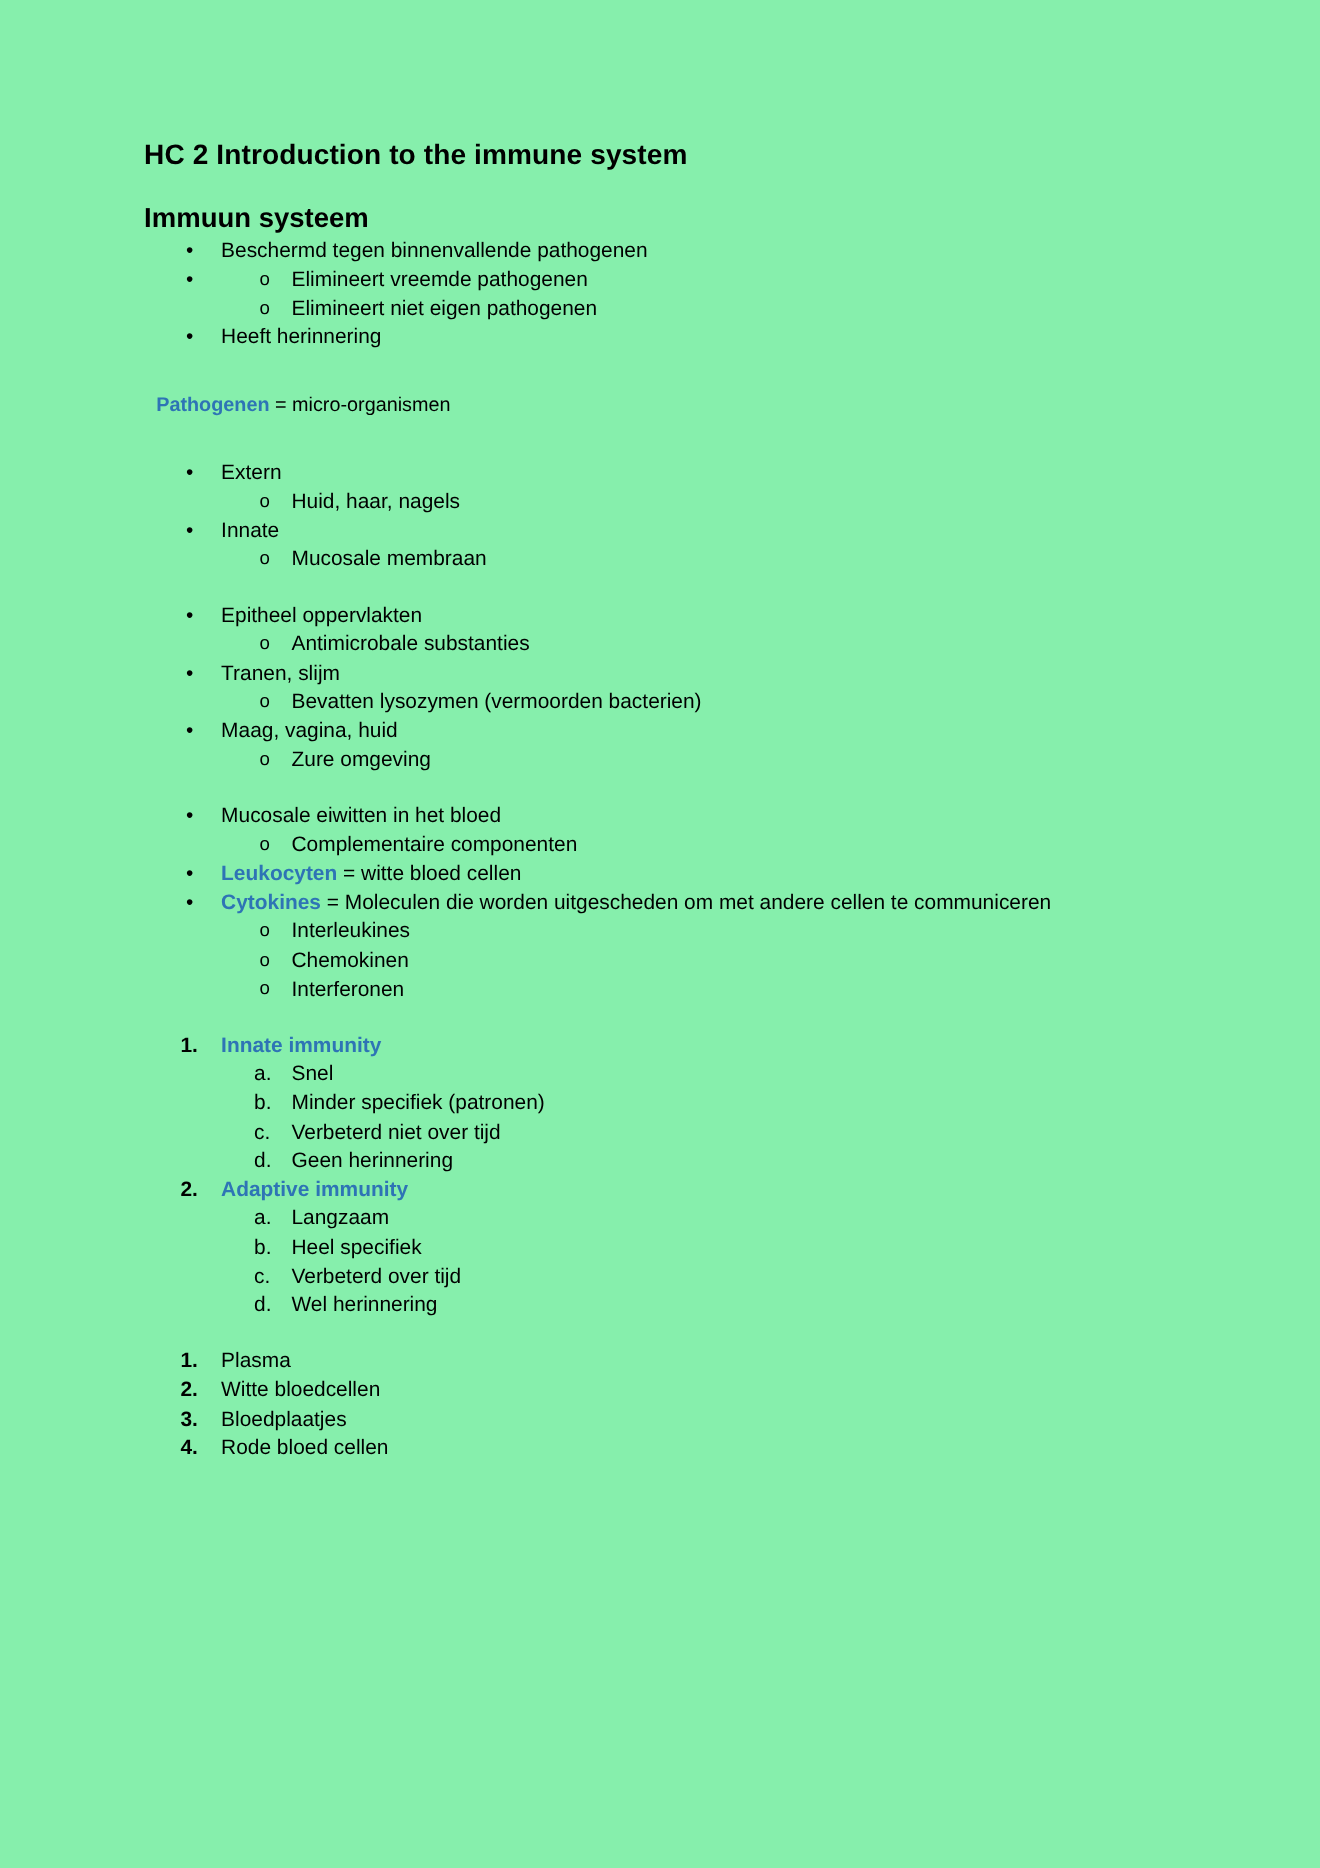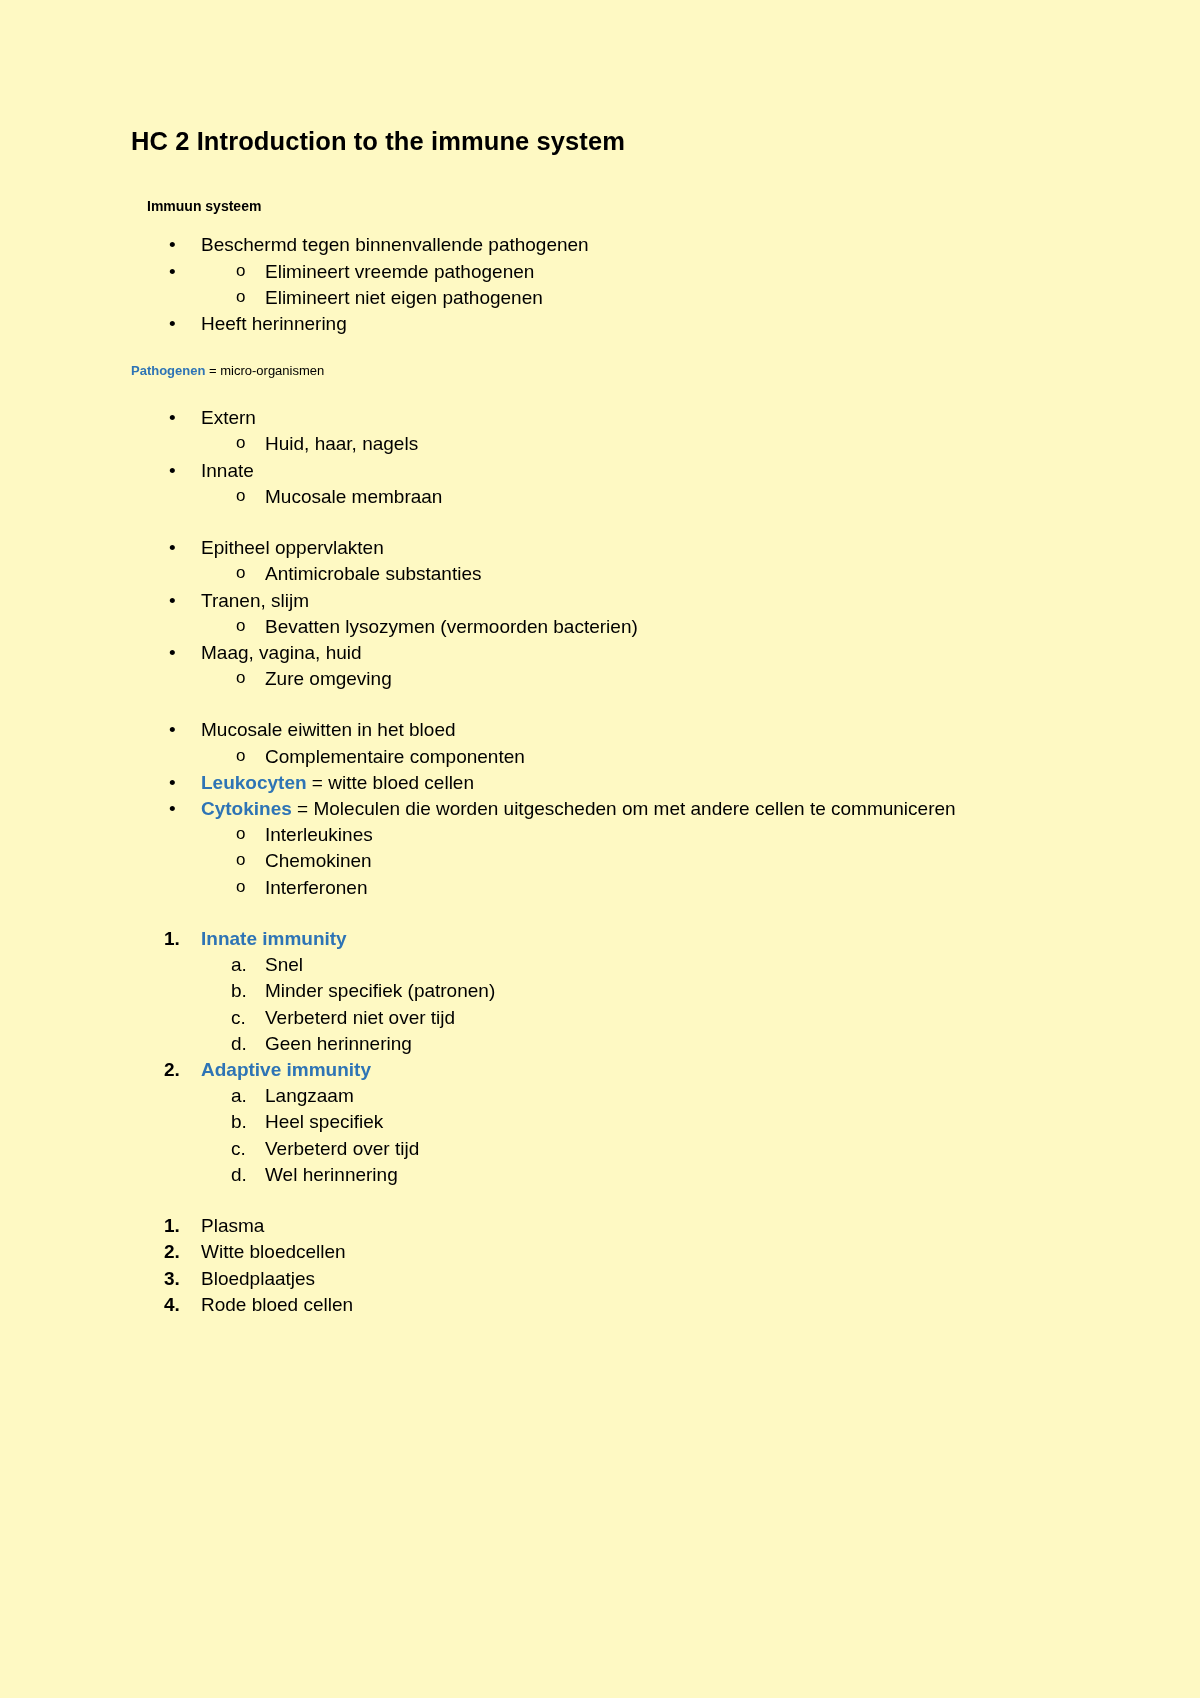--- a/index.html
+++ b/index.html
@@ -9,21 +9,21 @@
     background: #ffffff;
   }
   body {
     font-family: "Liberation Sans", sans-serif;
     color: #000000;
   }
   .page {
     position: relative;
     width: 1200px;
     height: 1698px;
-    background: #fef9c3;
+    background: #86efac;
     box-sizing: border-box;
     overflow: hidden;
   }
   .doc-body {
     position: absolute;
     left: 131px;
     top: 126px;
     width: 940px;
   }
 
@@ -33,30 +33,30 @@
     line-height: 1.18;
     margin: 0 0 0 0;
     letter-spacing: 0.1px;
   }
 
   .spacer {
     height: 25px;
   }
 
   .sec-head {
-    font-size: 14px;
-    font-weight: bold;
-    line-height: 1.38;
-    margin: 16px;
+    font-size: 25px;
+    font-weight: bold;
+    line-height: 1.38;
+    margin: 0;
   }
 
   .para {
-    font-size: 13px;
-    line-height: 1.38;
-    margin: 0;
+    font-size: 18px;
+    line-height: 1.38;
+    margin: 11px;
   }
 
   ul.lvl1, ol.lvl1 {
     margin: 0;
     padding: 0;
     list-style: none;
   }
 
   
   li.b1 {

